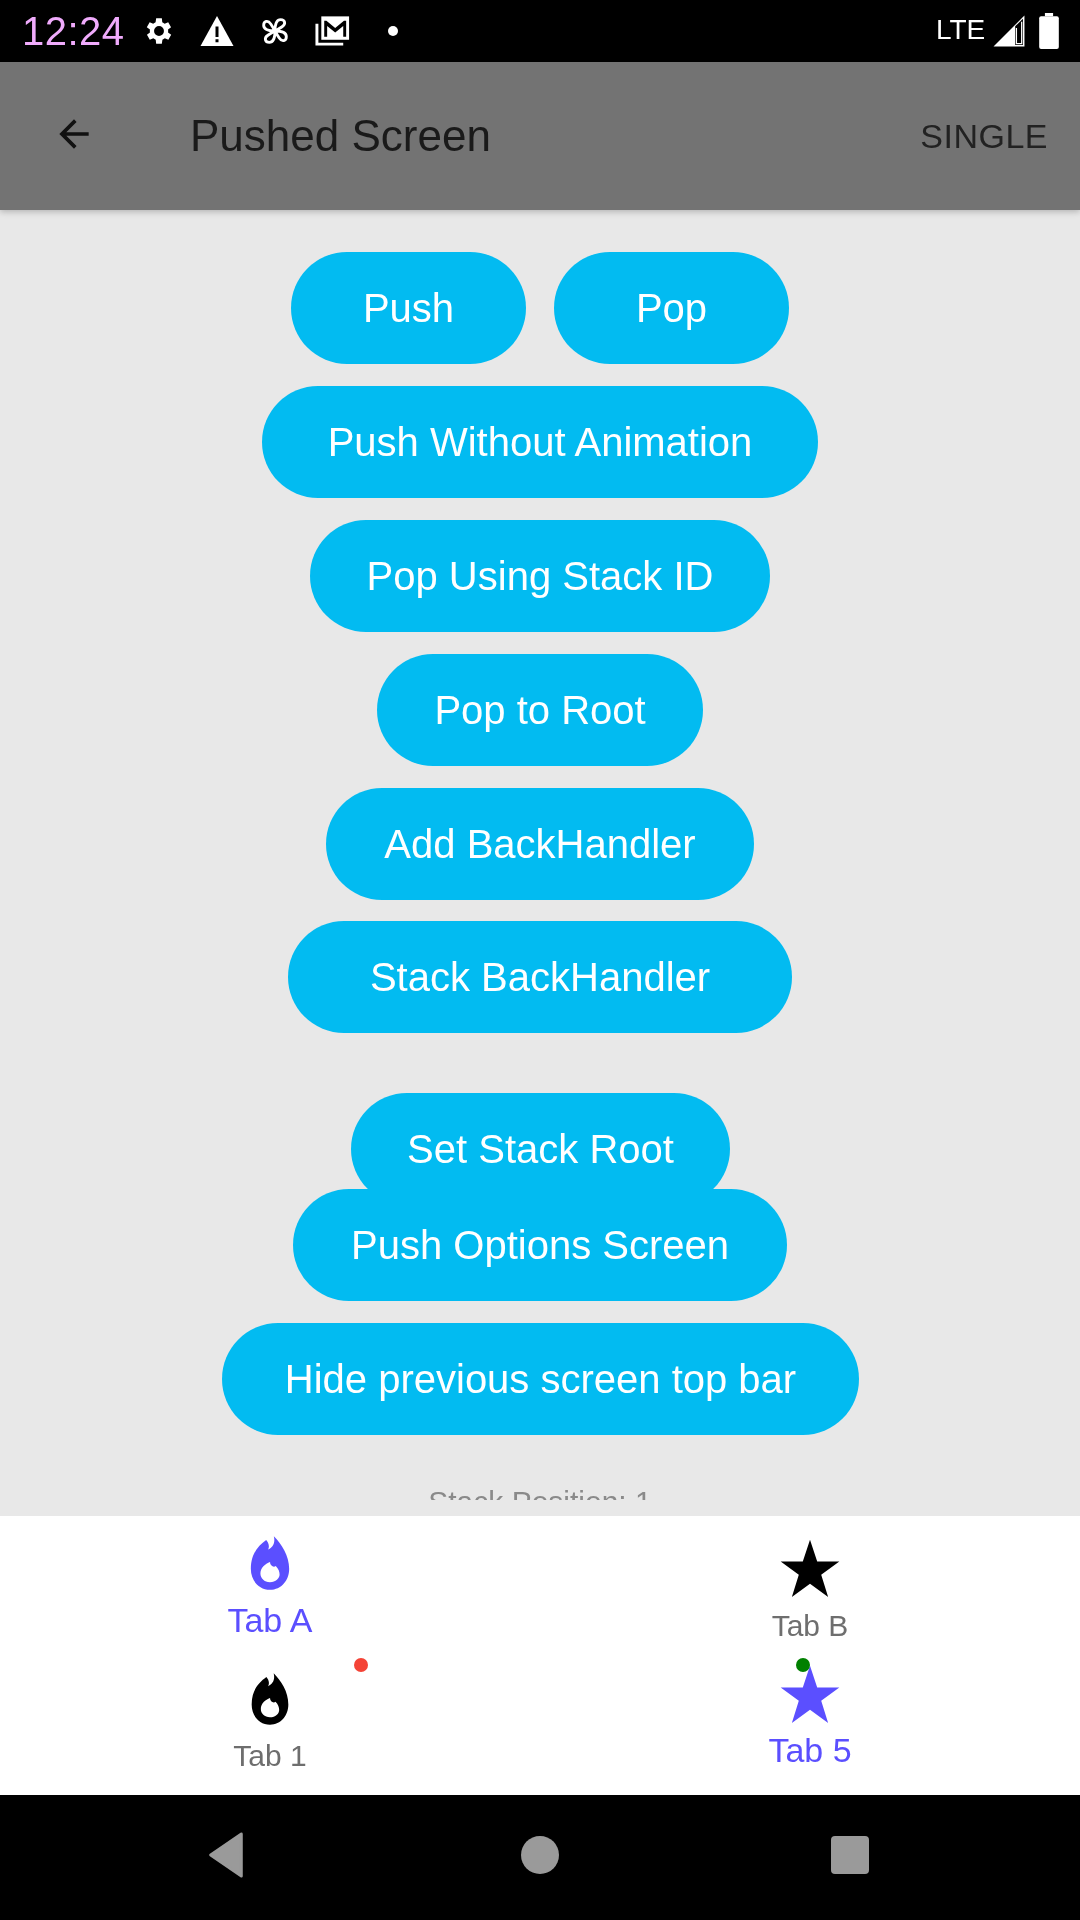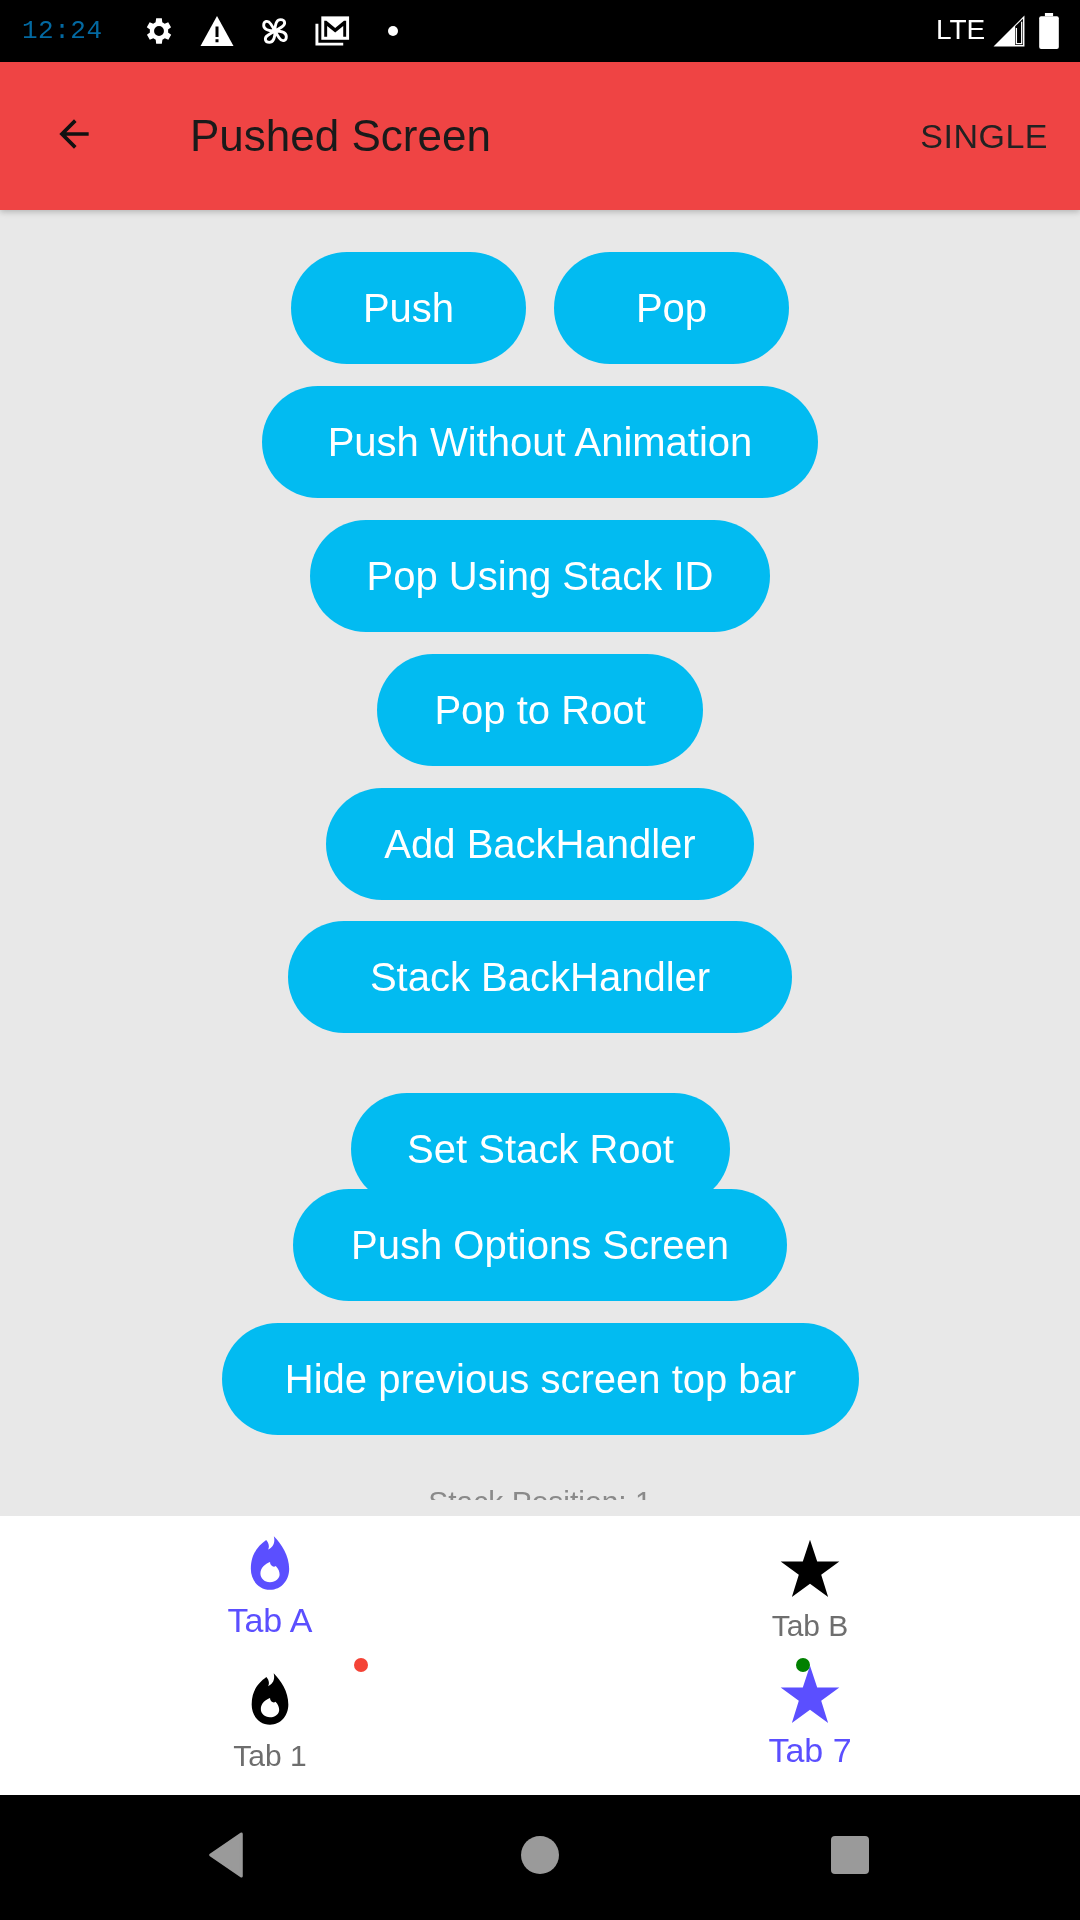--- a/index.html
+++ b/index.html
@@ -1,27 +1,27 @@
 <!DOCTYPE html>
 <html><head>
   <meta charset="utf-8">
   <style>
     * { box-sizing: border-box; margin: 0; padding: 0; }
     html, body { width: 1080px; height: 1920px; overflow: hidden; background: #e8e8e8; }
     body { position: relative; font-family: "Liberation Sans", "DejaVu Sans", sans-serif; }
 
     
     .status-bar { position: absolute; left: 0; top: 0; width: 1080px; height: 62px; background: #000; color: #fff; display: flex; align-items: center; }
-    .status-time { position: absolute; left: 22px; top: 8px; font-size: 26px; line-height: 46px; color: #0369a1; letter-spacing: 0.5px; font-family: Liberation Mono, monospace; }
+    .status-time { position: absolute; left: 22px; top: 8px; font-size: 40px; line-height: 46px; color: #f0abfc; letter-spacing: 0.5px; }
     .status-icon { position: absolute; top: 12px; width: 38px; height: 38px; display: flex; align-items: center; justify-content: center; }
     .status-dot { position: absolute; left: 388px; top: 26px; width: 10px; height: 10px; border-radius: 50%; background: #fff; }
     .status-lte { position: absolute; left: 936px; top: 12px; font-size: 28px; line-height: 36px; color: #fff; }
 
     
-    .app-bar { position: absolute; left: 0; top: 62px; width: 1080px; height: 148px; background: #ef4444; box-shadow: 0 2px 6px rgba(0,0,0,0.22); z-index: 2; }
+    .app-bar { position: absolute; left: 0; top: 62px; width: 1080px; height: 148px; background: #737373; box-shadow: 0 2px 6px rgba(0,0,0,0.22); z-index: 2; }
     .back-btn { position: absolute; left: 36px; top: 40px; width: 76px; height: 68px; display: flex; align-items: center; justify-content: center; cursor: pointer; }
     .app-title { position: absolute; left: 190px; top: 48px; font-size: 44px; line-height: 52px; color: #1a1a1a; }
     .app-action { position: absolute; right: 32px; top: 52px; font-size: 34px; line-height: 44px; color: #222; letter-spacing: 0.5px; cursor: pointer; }
 
     
     .content { position: absolute; left: 0; top: 210px; width: 1080px; height: 1290px; background: #e8e8e8; overflow: hidden; }
     .btn { position: absolute; height: 112px; border-radius: 56px; background: #02bbf1; color: #fff; font-size: 40px; line-height: 112px; text-align: center; white-space: nowrap; cursor: pointer; border: none; }
     .stack-pos { position: absolute; left: 0; width: 1080px; top: 1274px; text-align: center; font-size: 30px; color: #8a8a8a; line-height: 36px; }
 
     
@@ -143,21 +143,21 @@
     <span class="badge" style="left:354px; top:18px; background:#f44336;"></span>
     <span class="tab-label inactive" style="top:96px;">Tab 1</span>
   </div>
   <div class="tab">
     <span class="tab-icon" style="top:20px;">
       <svg width="64" height="62" viewBox="0 0 24 23">
           <path fill="#5b4fff" d="M12 0.5l2.7 8.2H23l-6.8 5 2.6 8.3L12 17l-6.8 5 2.6-8.3-6.8-5h8.3z"></path>
         </svg>
     </span>
     <span class="badge" style="left:256px; top:18px; background:#008000;"></span>
-    <span class="tab-label active" style="top:90px;">Tab 7</span>
+    <span class="tab-label active" style="top:90px;">Tab 5</span>
   </div>
 </div>
 
 <div class="nav-bar">
   <div class="nav-btn" style="left:196px;">
     <span>
       <svg width="40" height="46" viewBox="0 0 20 24">
           <path d="M18 1 L2 12 L18 23 Z" fill="#9a9a9a" stroke="#9a9a9a" stroke-width="1.5" stroke-linejoin="round"></path>
         </svg>
     </span>

